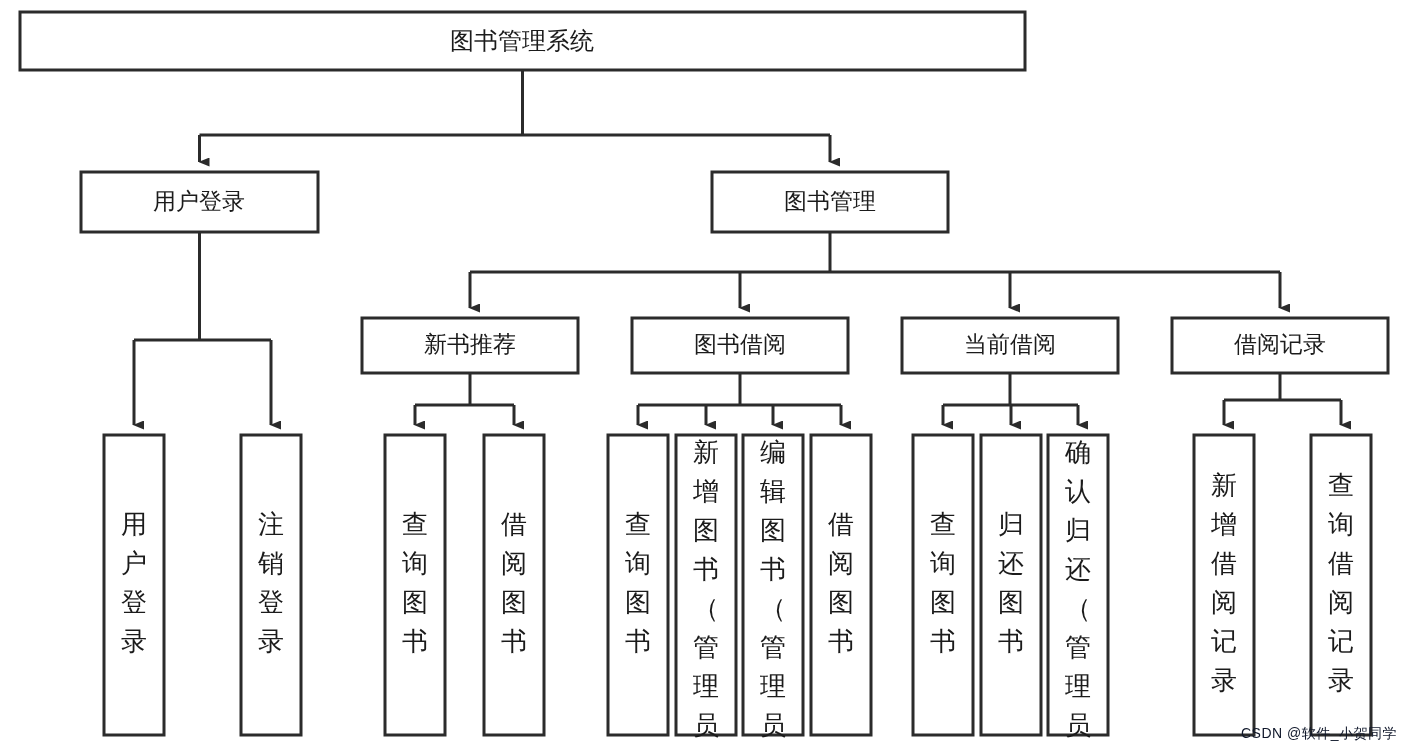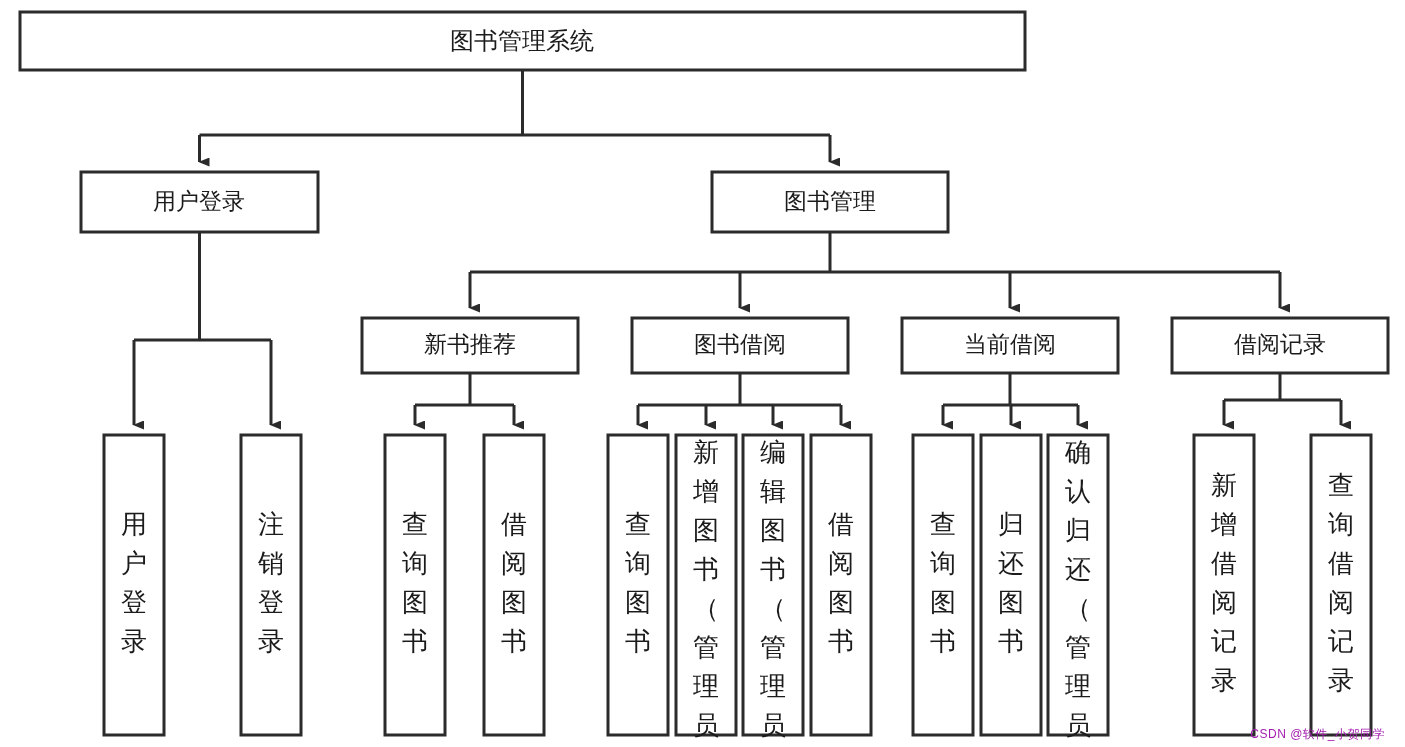--- a/index.html
+++ b/index.html
@@ -40,25 +40,25 @@
     font-size: 26px;
     text-anchor: middle;
   }
   .connector {
     stroke: #2b2b2b;
     stroke-width: 3;
     fill: none;
   }
   .watermark {
     position: absolute;
-    right: 20px;
+    right: 8px;
     bottom: 4px;
     font-family: "Liberation Sans", "DejaVu Sans", sans-serif;
-    font-size: 12px;
-    color: #a21caf;
+    font-size: 14px;
+    color: #0f172a;
     letter-spacing: 0.5px;
     white-space: nowrap;
     pointer-events: none;
   }
 </style>
 </head>
 <body>
 
 <svg id="diagram" viewBox="0 0 1405 747">
 

